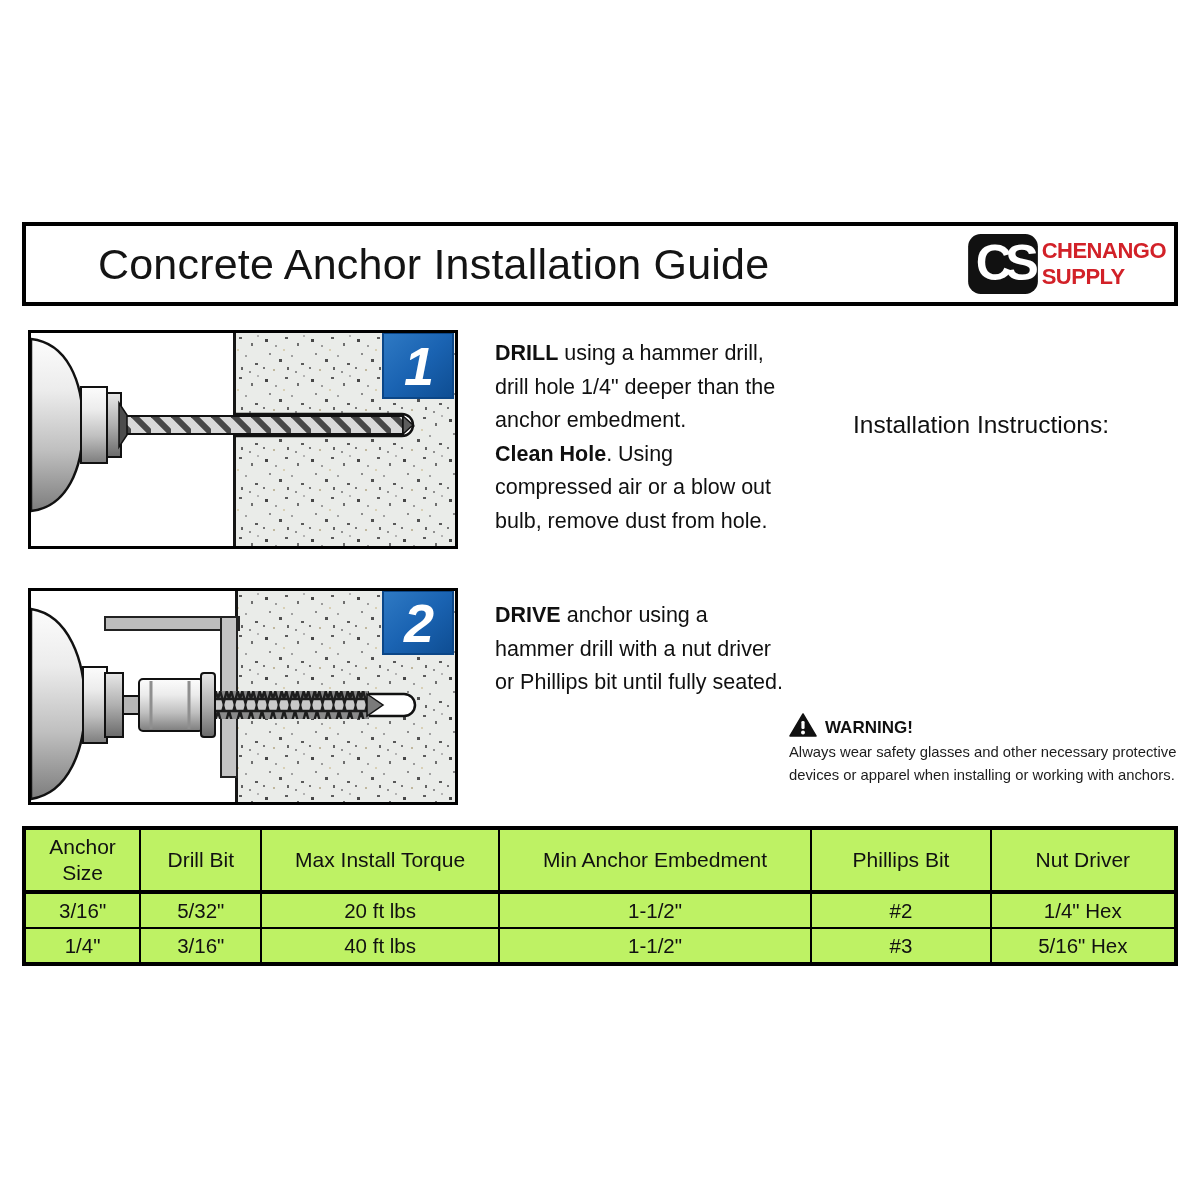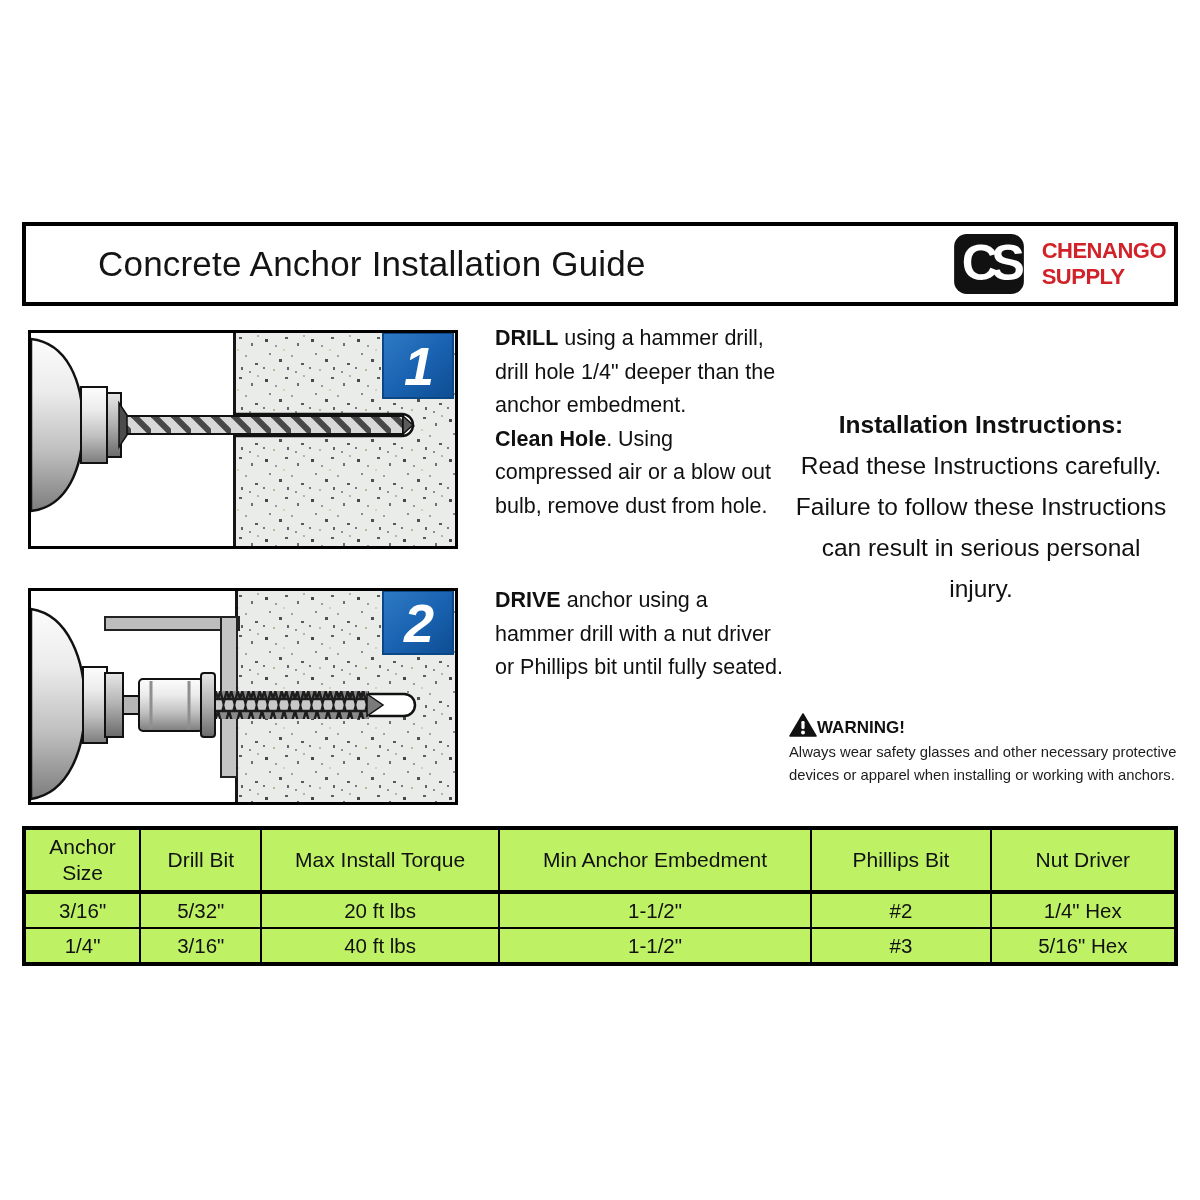--- a/index.html
+++ b/index.html
@@ -2,44 +2,44 @@
 <html><head>
 <meta charset="utf-8">
 <style>
   html,body{margin:0;padding:0;background:#ffffff;}
   body{width:1200px;height:1200px;position:relative;font-family:"Liberation Sans",sans-serif;color:#111;}
 
   
   .header-box{position:absolute;left:22px;top:222px;width:1156px;height:84px;
     border:4px solid #000;box-sizing:border-box;background:#fff;}
   .page-title{position:absolute;left:72px;top:50%;transform:translateY(-50%);
-    font-size:35px;letter-spacing:.2px;color:#141414;white-space:nowrap;}
-  .logo{position:absolute;right:8px;top:7px;display:flex;align-items:center;gap:17px;}
+    font-size:43px;letter-spacing:.2px;color:#141414;white-space:nowrap;}
+  .logo{position:absolute;right:8px;top:7px;display:flex;align-items:center;gap:3px;}
   .logo-mark{width:72px;height:62px;}
   .logo-text{color:#d22128;font-weight:bold;font-size:22px;line-height:26px;letter-spacing:-0.5px;}
 
   
   .panel{position:absolute;left:28px;width:430px;border:3px solid #000;box-sizing:border-box;background:#fff;}
   .panel1{top:330px;height:219px;}
   .panel2{top:588px;height:217px;}
   .panel svg{display:block;width:100%;height:100%;}
 
   
-  .instr{position:absolute;left:495px;width:296px;font-size:21.5px;line-height:33.5px;color:#101010;}
+  .instr{position:absolute;left:495px;width:296px;font-size:21.5px;line-height:33.5px;color:#101010;margin-top:15px;}
   .instr1{top:322px;}
   .instr2{top:584px;}
   .b{font-weight:bold;}
 
   
   .right-col{position:absolute;left:795px;top:404px;width:372px;text-align:center;
     font-size:24.5px;line-height:41px;color:#101010;}
-  .right-col .head{font-weight:bold;}
+  .right-col .head{font-weight:normal;}
 
   .warning{position:absolute;left:789px;top:713px;width:402px;}
-  .warning-head{display:flex;align-items:flex-end;font-weight:bold;font-size:17px;color:#111;}
+  .warning-head{display:flex;align-items:flex-end;gap:8px;font-weight:bold;font-size:17px;color:#111;}
   .warning-head svg{flex:0 0 auto;}
   .warning-body{margin-top:3px;font-size:14.8px;line-height:23px;color:#1c1c1c;}
 
   
   table.spec{position:absolute;left:22px;top:826px;width:1156px;border-collapse:collapse;
     border:4px solid #000;background:#bef264;table-layout:fixed;}
   table.spec th,table.spec td{border:2px solid #000;text-align:center;vertical-align:middle;
     font-weight:normal;padding:0;}
   table.spec thead th{height:60px;font-size:21px;line-height:26px;border-bottom:4px solid #000;}
   table.spec tbody td{height:33px;font-size:20.5px;}
@@ -213,21 +213,20 @@
   <span class="b">DRILL</span><span> using a hammer drill, drill hole 1/4" deeper than the anchor embedment.</span><br>
   <span class="b">Clean Hole</span><span>. Using compressed air or a blow out bulb, remove dust from hole.</span>
 </div>
 
 <div class="instr instr2">
   <span class="b">DRIVE</span><span> anchor using a hammer drill with a nut driver or Phillips bit until fully seated.</span>
 </div>
 
 <div class="right-col">
   <div class="head">Installation Instructions:</div>
-  <div>Read these Instructions carefully. Failure to follow these Instructions can result in serious personal injury.</div>
 </div>
 
 <div class="warning">
   <div class="warning-head">
     <svg width="28" height="25" viewBox="0 0 28 25">
       <path d="M14,1 L27,23 H1 Z" fill="#111" stroke="#111" stroke-width="1.5" stroke-linejoin="round"></path>
       <rect x="12.4" y="8" width="3.2" height="8" rx="1.2" fill="#fff"></rect>
       <circle cx="14" cy="19.5" r="2" fill="#fff"></circle>
     </svg>
     <span>WARNING!</span>

